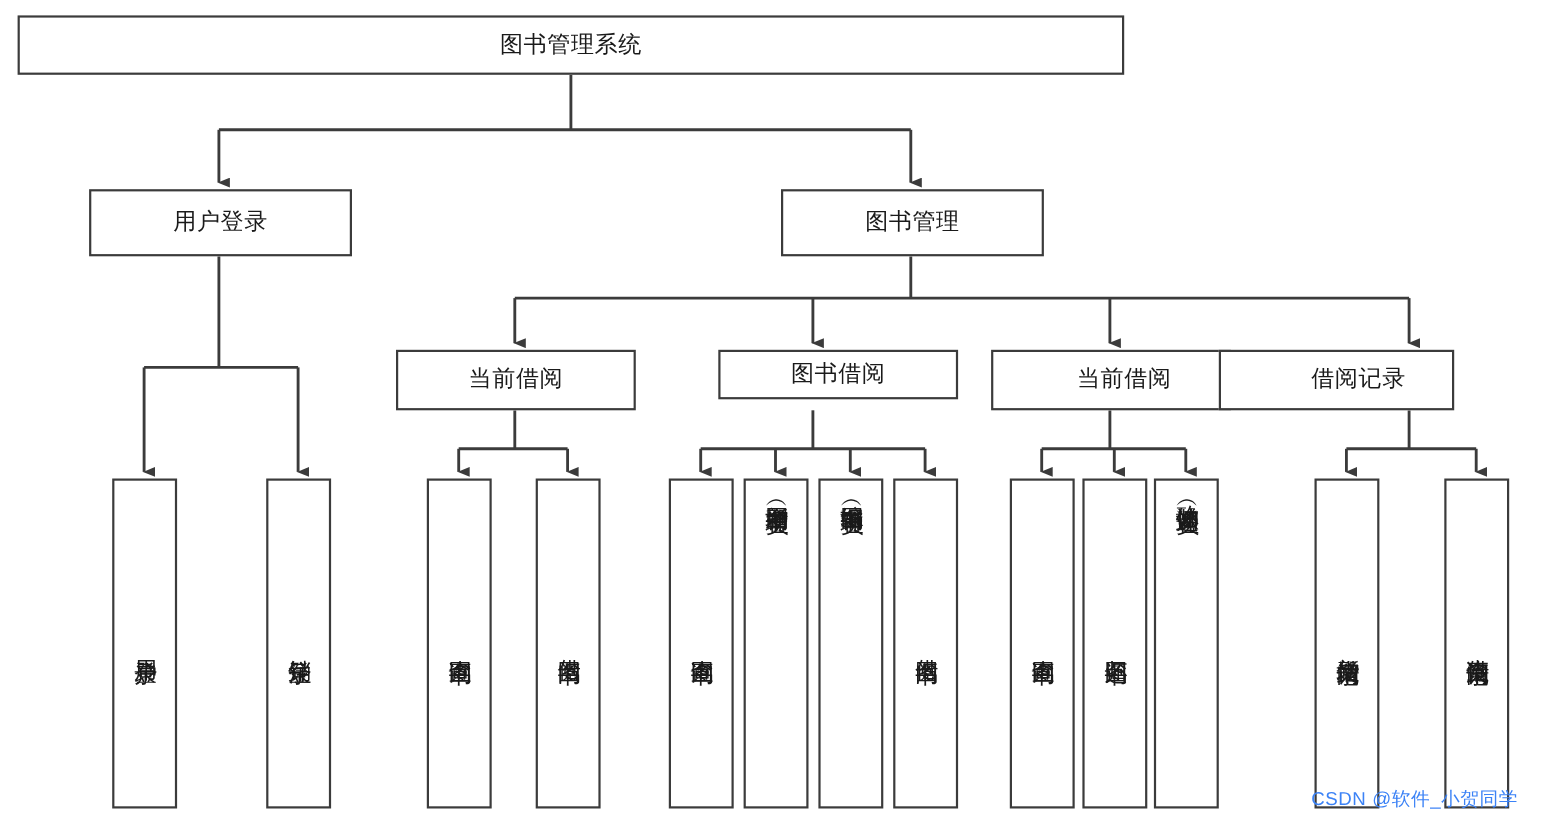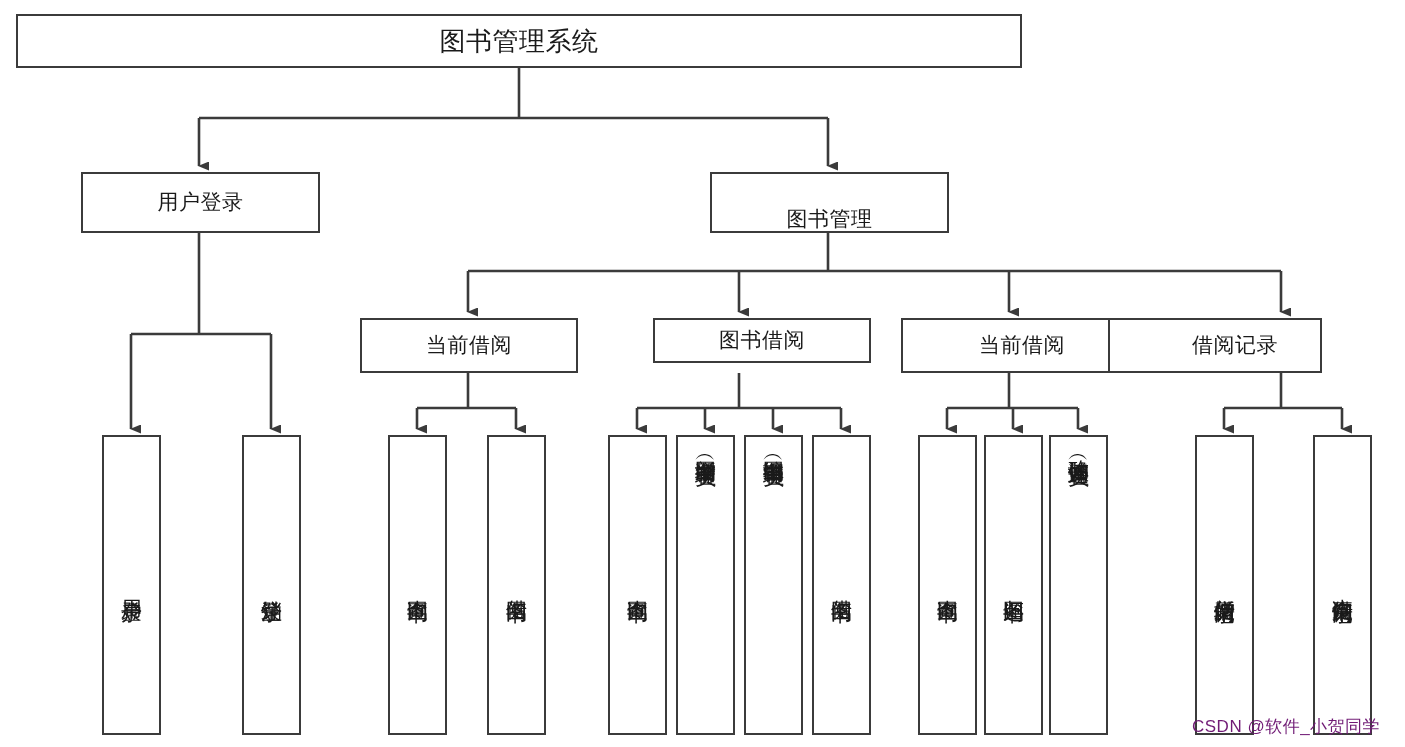--- a/index.html
+++ b/index.html
@@ -38,21 +38,21 @@
   .node-label {
     display: block;
     text-align: center;
     line-height: 1.08;
     letter-spacing: 0.5px;
   }
   .node.horizontal .node-label {
     font-size: 21px;
   }
   .node.root .node-label {
-    font-size: 26px;
+    font-size: 21px;
   }
   .node.vertical {
     align-items: flex-start;
     justify-content: center;
     padding-top: 6px;
   }
   .node.vertical .node-label {
     writing-mode: vertical-rl;
     text-orientation: upright;
     font-size: 21px;
@@ -60,21 +60,21 @@
     letter-spacing: 1px;
     white-space: nowrap;
   }
   .node.vertical.centered {
     align-items: center;
     padding-top: 0;
   }
   .watermark {
     position: absolute;
     font-size: 17px;
-    color: #701a75;
+    color: #3b82f6;
     white-space: nowrap;
     letter-spacing: 0.5px;
   }
 </style>
 </head>
 <body>
 
 <div id="canvas">
 
   <svg class="connectors" viewBox="0 0 1405 747">
@@ -128,21 +128,21 @@
     </g>
   </svg>
 
   <div class="node root horizontal" style="left:16px; top:14px; width:1006px; height:54px;">
     <span class="node-label">图书管理系统</span>
   </div>
 
   <div class="node horizontal" style="left:81px; top:172px; width:239px; height:61px;">
     <span class="node-label">用户登录</span>
   </div>
-  <div class="node horizontal" style="left:710px; top:172px; width:239px; height:61px;align-items:flex-end;">
+  <div class="node horizontal" style="left:710px; top:172px; width:239px; height:61px;">
     <span class="node-label">图书管理</span>
   </div>
 
   <div class="node horizontal" style="left:360px; top:318px; width:218px; height:55px;">
     <span class="node-label">当前借阅</span>
   </div>
   <div class="node horizontal" style="left:653px; top:318px; width:218px; height:45px;">
     <span class="node-label">图书借阅</span>
   </div>
   <div class="node horizontal" style="left:901px; top:318px; width:218px; height:55px;padding-left:24px;">

